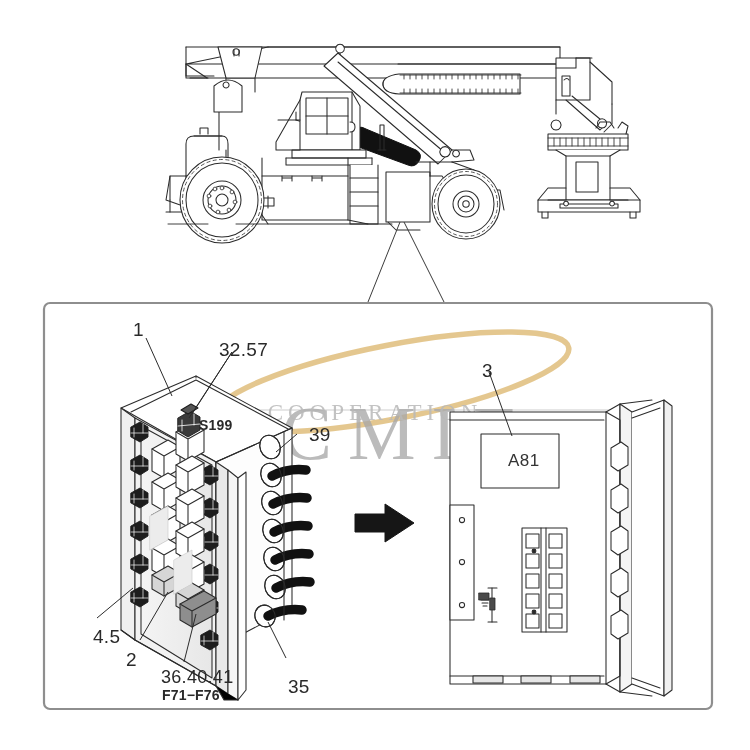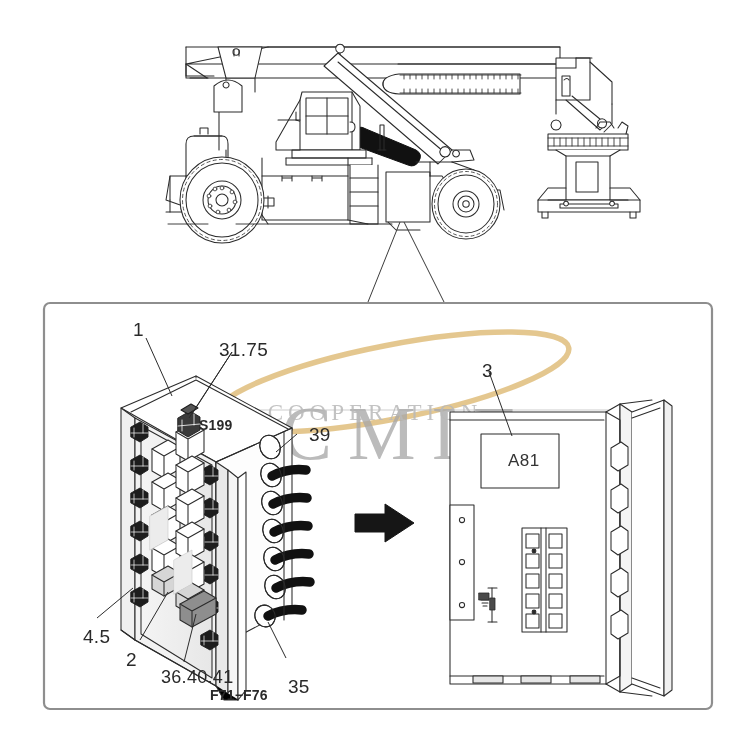--- a/index.html
+++ b/index.html
@@ -17,21 +17,21 @@
     position:absolute;
     font-family:"Liberation Sans", sans-serif;
     color:#2a2a2a;
     white-space:nowrap;
     line-height:1;
     user-select:none;
   }
   .lbl-num{font-size:19px;letter-spacing:.3px;}
   .lbl-bold{font-size:14px;font-weight:bold;letter-spacing:.2px;text-align:right;}
   .lbl-code{font-size:18px;letter-spacing:.3px;}
-  .lbl-sub{font-size:14px;font-weight:bold;letter-spacing:.2px;margin-left:48px;}
+  .lbl-sub{font-size:14px;font-weight:bold;letter-spacing:.2px;}
   .lbl-a81{font-size:17px;letter-spacing:.5px;color:#333;text-align:right;}
 
   
   #watermark{
     position:absolute;left:0;top:0;width:750px;height:750px;
     pointer-events:none;
   }
   .wm-main{
     position:absolute;
     left:50%;top:390px;transform:translateX(-50%);
@@ -490,31 +490,31 @@
       <path d="M140 640 L168 592"></path>
 
       <path d="M184 662 L196 614"></path>
 
       <path d="M286 658 L268 622"></path>
     </g>
   </svg>
 
   <div class="lbl lbl-num" style="left:133px;top:320px;">1</div>
 
-  <div class="lbl lbl-num" style="left:219px;top:340px;">31.75</div>
+  <div class="lbl lbl-num" style="left:219px;top:340px;">32.57</div>
 
   <div class="lbl lbl-bold" style="left:199px;top:418px;">S199</div>
 
   <div class="lbl lbl-num" style="left:309px;top:425px;">39</div>
 
   <div class="lbl lbl-num" style="left:482px;top:361px;">3</div>
 
   <div class="lbl lbl-a81" style="left:508px;top:452px;">A81</div>
 
-  <div class="lbl lbl-num" style="left:83px;top:627px;">4.5</div>
+  <div class="lbl lbl-num" style="left:93px;top:627px;">4.5</div>
 
   <div class="lbl lbl-num" style="left:126px;top:650px;">2</div>
 
   <div class="lbl lbl-code" style="left:161px;top:668px;text-align:center;">36.40.41</div>
 
   <div class="lbl lbl-sub" style="left:162px;top:688px;">F71−F76</div>
 
   <div class="lbl lbl-num" style="left:288px;top:664px;margin-top:13px;">35</div>
 
 </div>

